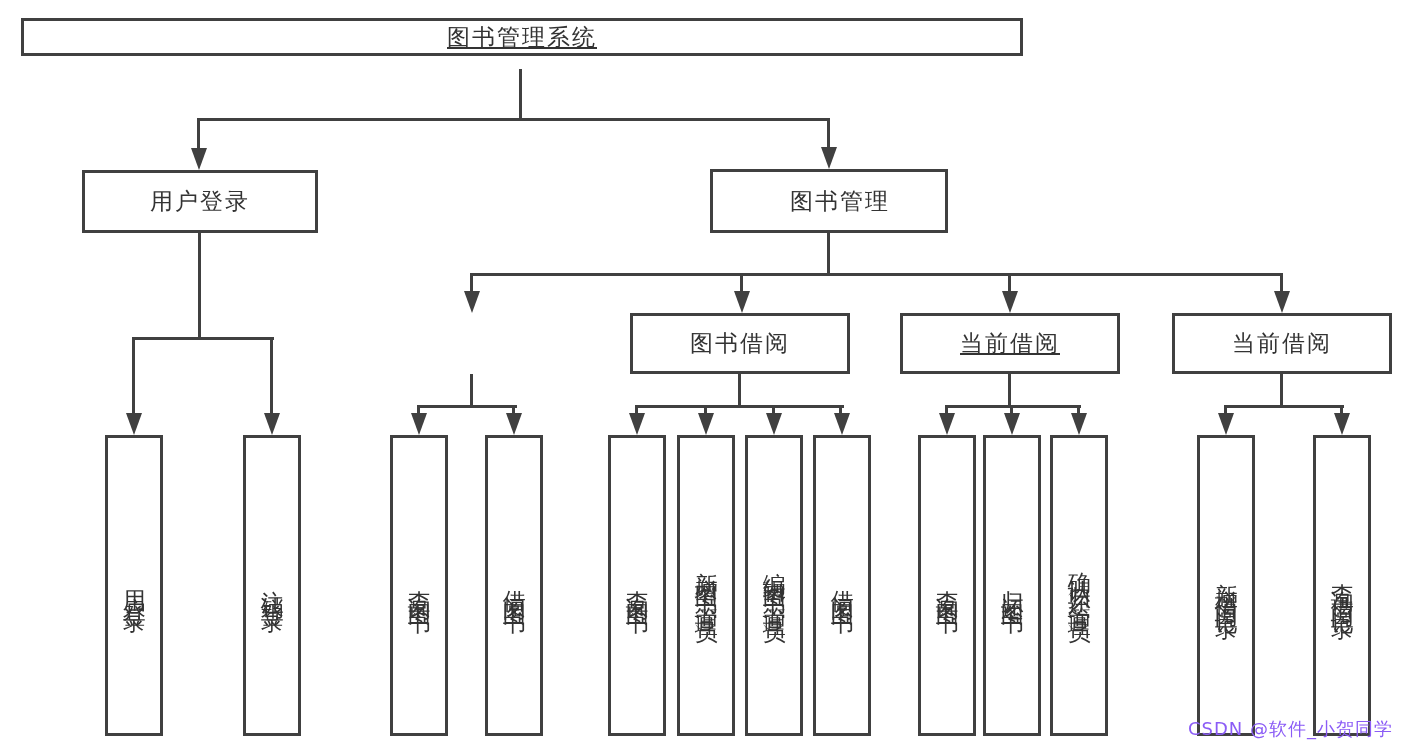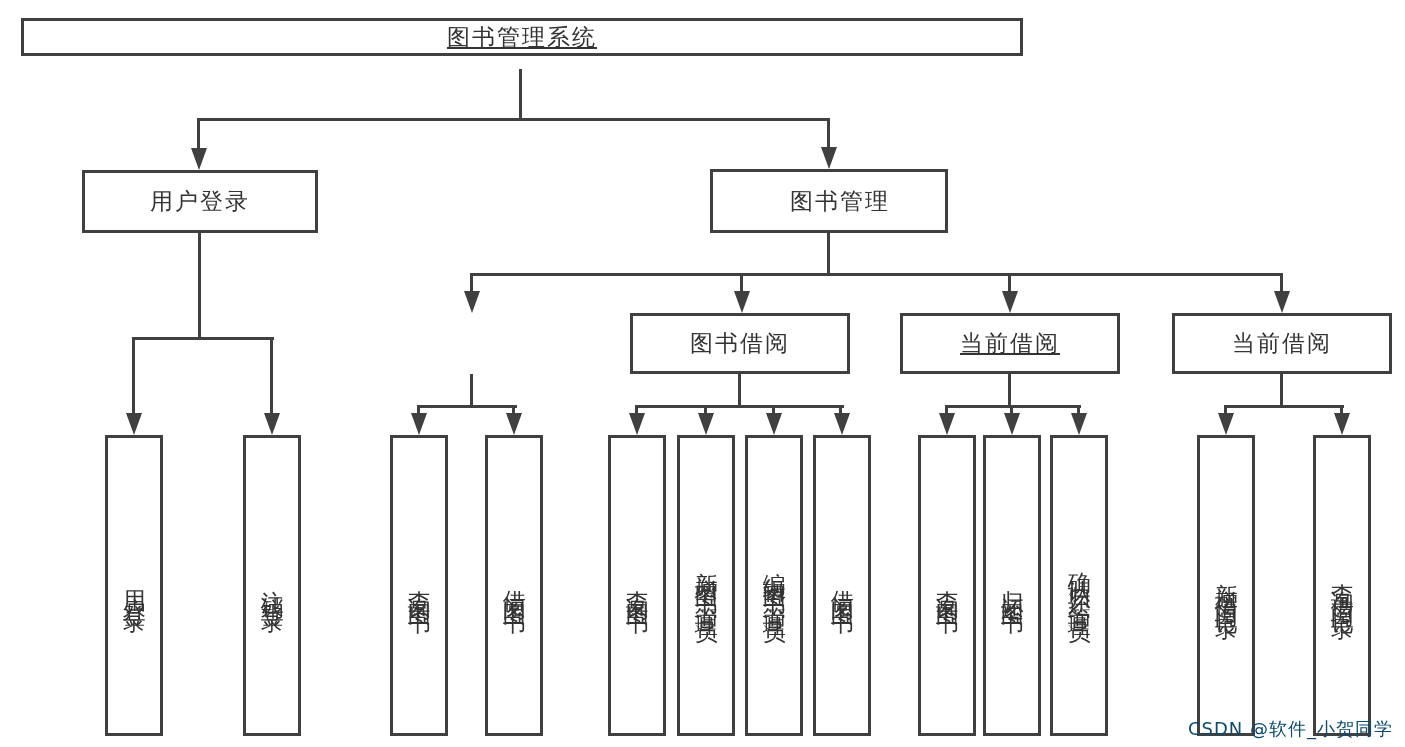--- a/index.html
+++ b/index.html
@@ -134,21 +134,21 @@
     <span class="vtext">确认归还（管理员）</span>
   </div>
 
   <div class="box leaf" style="left:1197px;">
     <span class="vtext">新增借阅记录</span>
   </div>
   <div class="box leaf" style="left:1313px;">
     <span class="vtext">查询借阅记录</span>
   </div>
 
-  <div class="watermark" style="color: #0c4a6e;">CSDN @软件_小贺同学</div>
+  <div class="watermark" style="color: #8b5cf6;">CSDN @软件_小贺同学</div>
 
 <div class="line" style="left: 519px; top: 69px; width: 3px; height: 49px; background: rgb(64, 64, 64);"></div>
     <div class="line" style="left: 197px; top: 118px; width: 633px; height: 3px; background: rgb(64, 64, 64);"></div>
     <div class="line" style="left: 197px; top: 118px; width: 3px; height: 32px; background: rgb(64, 64, 64);"></div>
     <div class="line" style="left: 827px; top: 118px; width: 3px; height: 29px; background: rgb(64, 64, 64);"></div>
     <div class="line" style="left: 198px; top: 233px; width: 3px; height: 104px; background: rgb(64, 64, 64);"></div>
     <div class="line" style="left: 132px; top: 337px; width: 142px; height: 3px; background: rgb(64, 64, 64);"></div>
     <div class="line" style="left: 132px; top: 337px; width: 3px; height: 78px; background: rgb(64, 64, 64);"></div>
     <div class="line" style="left: 270px; top: 337px; width: 3px; height: 78px; background: rgb(64, 64, 64);"></div>
     <div class="line" style="left: 827px; top: 233px; width: 3px; height: 40px; background: rgb(64, 64, 64);"></div>

